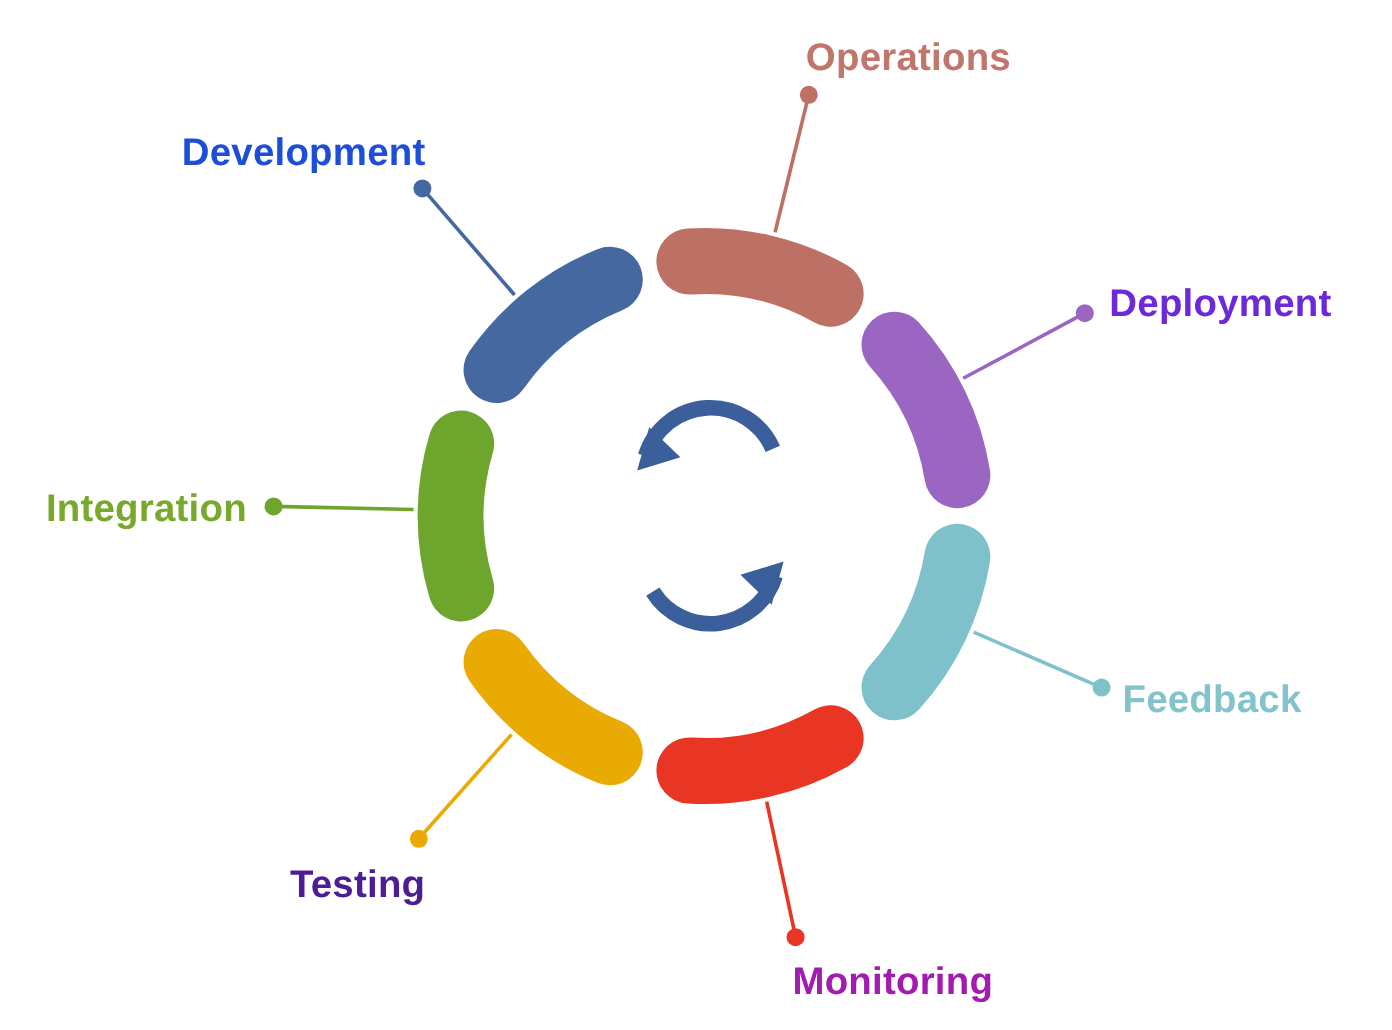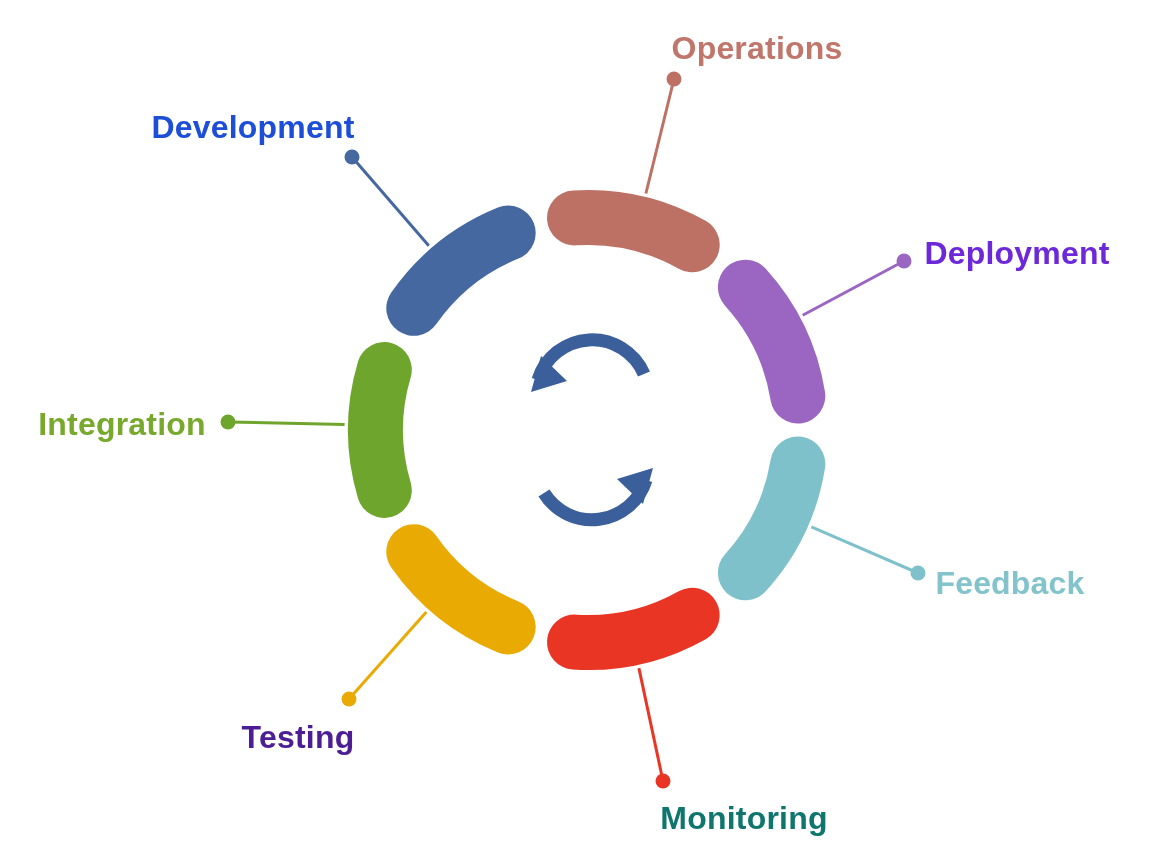--- a/index.html
+++ b/index.html
@@ -64,18 +64,18 @@
       <path id="arc-top" d="M 538 380 A 56.5 56.5 0 0 1 644 374" fill="none" stroke-width="13" stroke="#3a5f9b"></path>
       <polygon id="head-top" points="531,392 541,356 567,381" fill="#3a5f9b"></polygon>
       <path id="arc-bottom" d="M 544 493 A 56.5 56.5 0 0 0 646 480" fill="none" stroke-width="13" stroke="#3a5f9b"></path>
       <polygon id="head-bottom" points="653,468 643,504 617,479" fill="#3a5f9b"></polygon>
     </g>
   </svg>
   <div id="labels">
       <div class="seg-label" style="left: 757px; top: 48px; color: rgb(192, 118, 107);">Operations</div>
       <div class="seg-label" style="left: 1017px; top: 253px; color: #6d28d9;">Deployment</div>
       <div class="seg-label" style="left: 1010px; top: 583px; color: rgb(130, 195, 204);">Feedback</div>
-      <div class="seg-label" style="left: 744px; top: 818px; color: #0f766e;">Monitoring</div>
+      <div class="seg-label" style="left: 744px; top: 818px; color: #a21caf;">Monitoring</div>
       <div class="seg-label" style="left: 298px; top: 737px; color: #4c1d95;">Testing</div>
       <div class="seg-label" style="left: 122px; top: 424px; color: rgb(120, 169, 45); text-align: right;">Integration</div>
       <div class="seg-label" style="left: 253px; top: 127px; color: #1d4ed8;">Development</div>
     </div>
 </div>
 
 </body></html>

